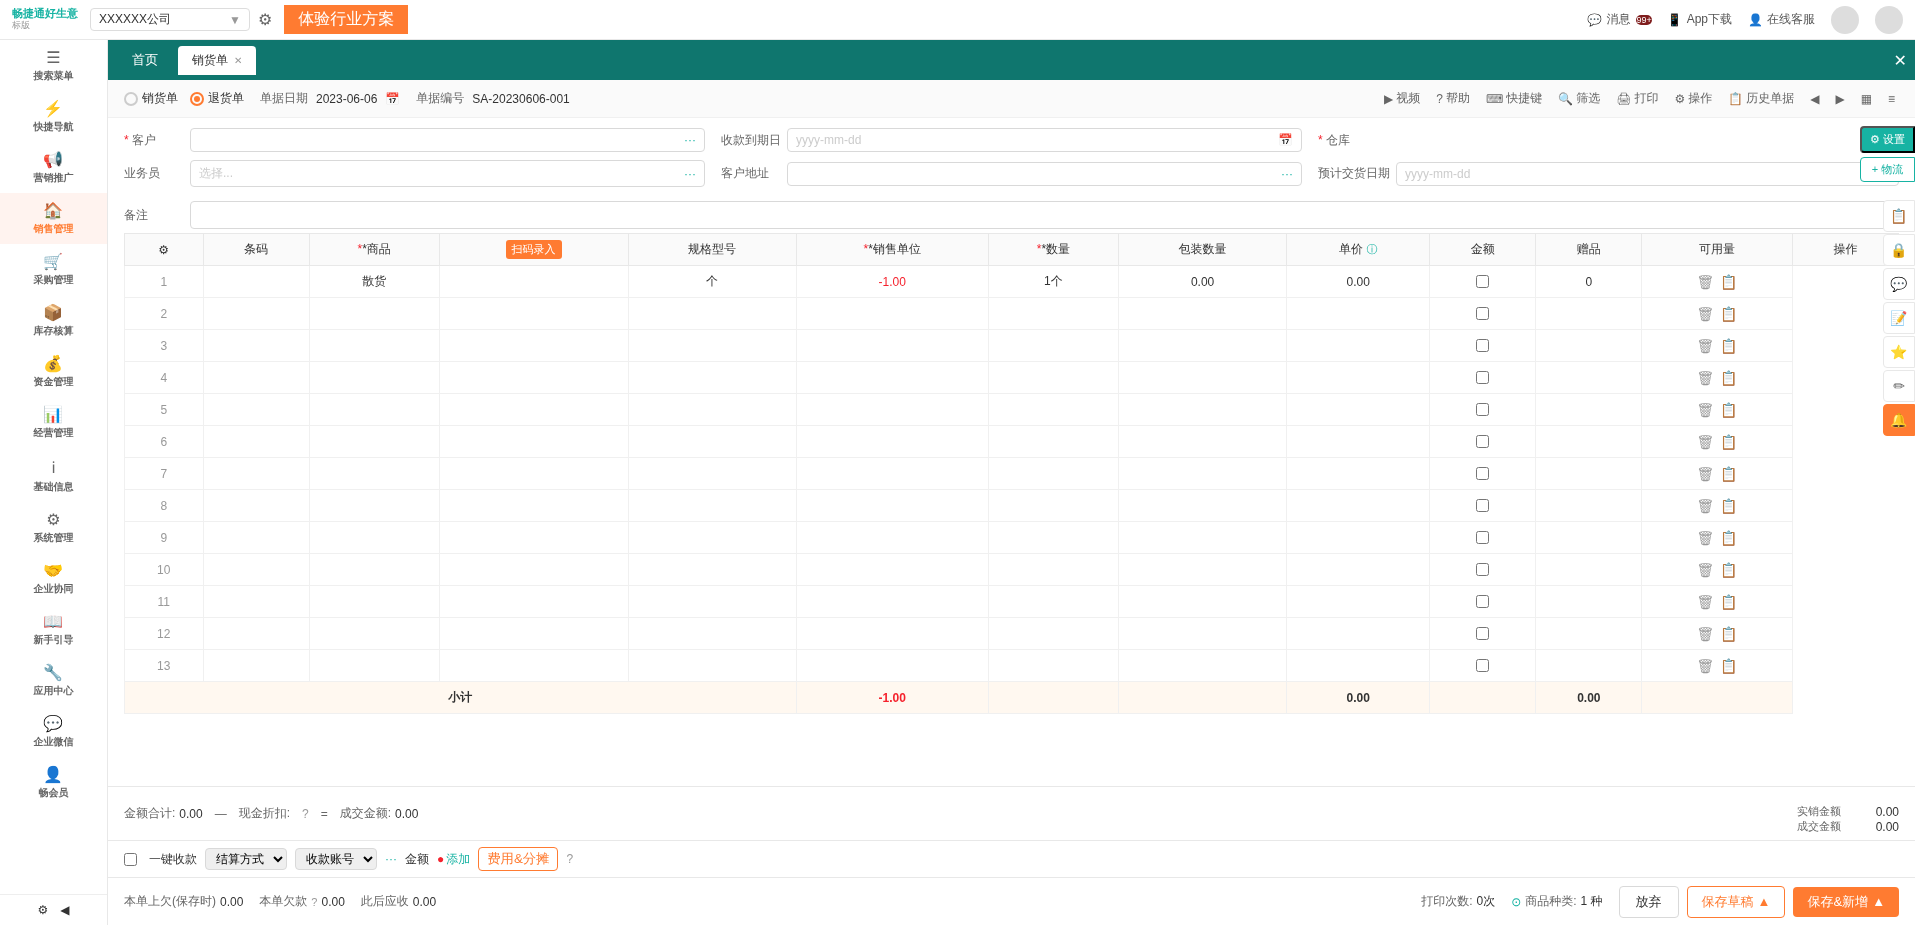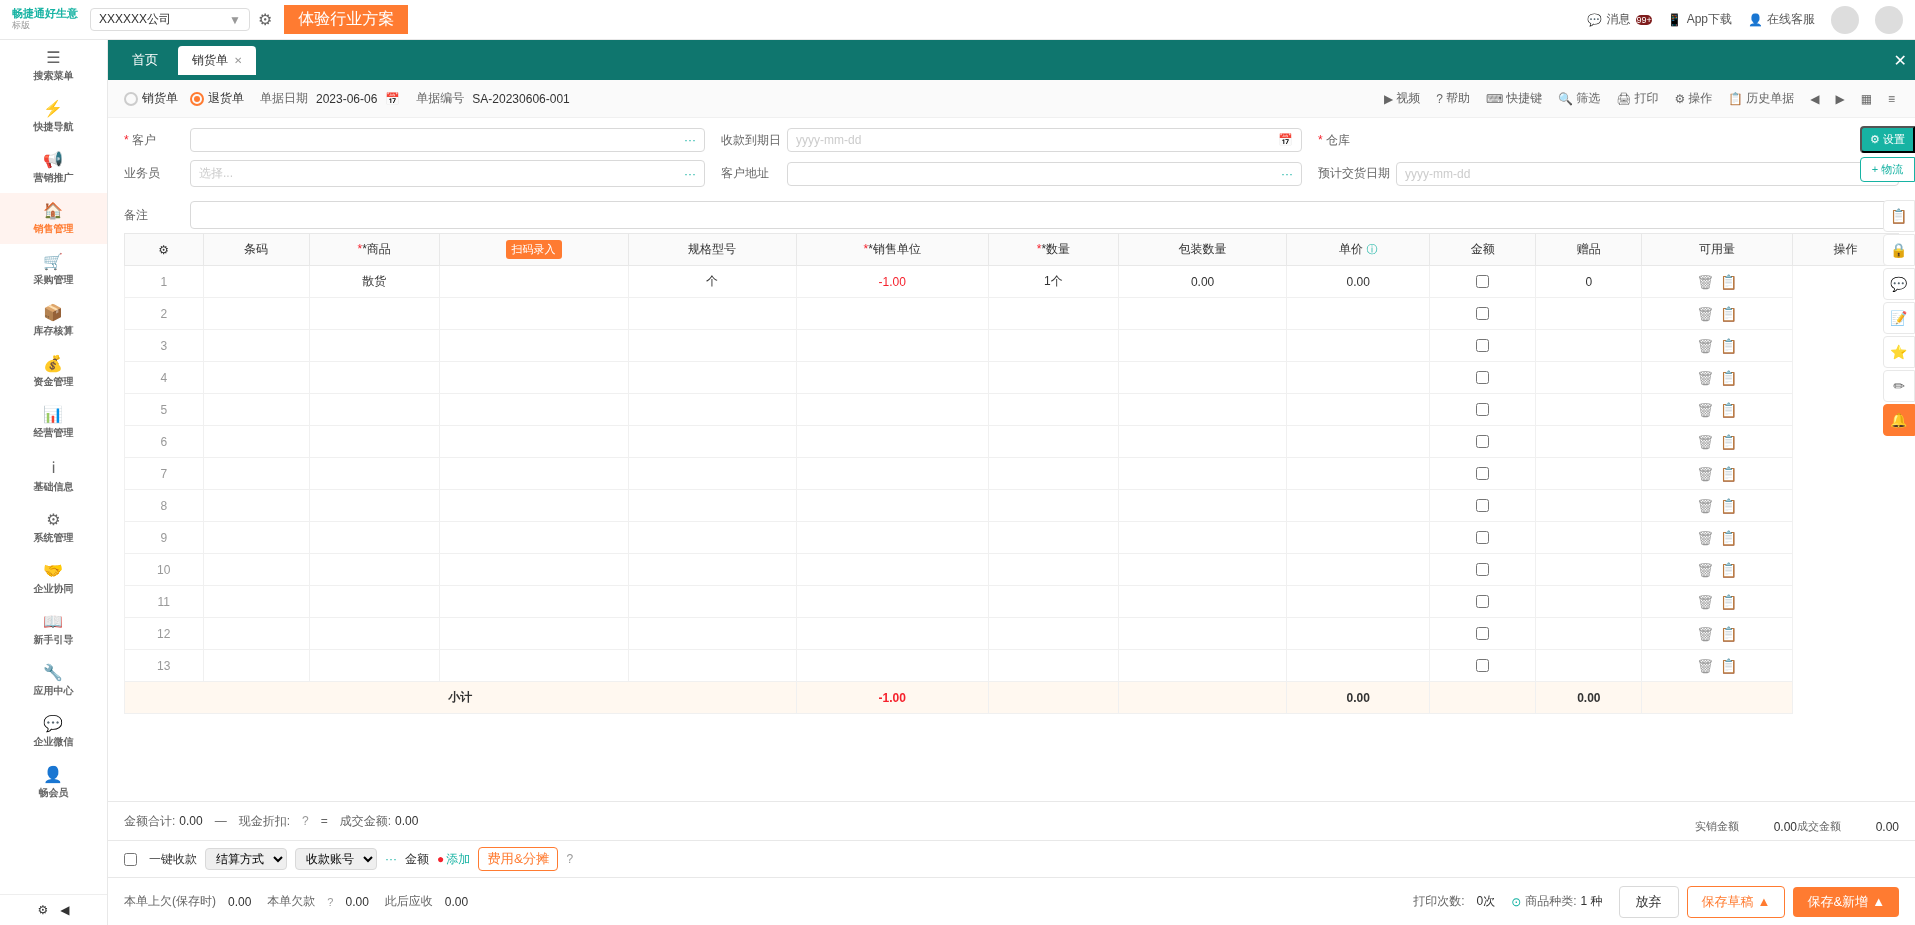--- a/index.html
+++ b/index.html
@@ -91,29 +91,29 @@
     
     .payment-row { border-top: 1px solid #e8e8e8; padding: 6px 16px; display: flex; align-items: center; gap: 8px; flex-shrink: 0; background: #fff; }
     .one-click-btn { display: flex; align-items: center; gap: 12px; }
     .one-click-cb { cursor: pointer; }
     .payment-select { border: 1px solid #d9d9d9; border-radius: 4px; padding: 2px 6px; font-size: 12px; }
     .add-btn { color: #17b3a3; cursor: pointer; display: flex; align-items: center; gap: 2px; }
     .expense-btn { border: 1px solid #ff7b31; color: #ff7b31; border-radius: 4px; padding: 2px 8px; cursor: pointer; background: #fff; }
     .question-icon { color: #999; cursor: pointer; }
 
     
-    .right-summary { margin-left: auto; display: flex; flex-direction: row; align-items: flex-end; margin-top: 11px; }
+    .right-summary { margin-left: auto; display: flex; flex-direction: column; align-items: flex-end; margin-top: 11px; }
     .summary-row { display: flex; gap: 8px; align-items: center; }
     .summary-label { color: #666; font-size: 11px; }
     .summary-value { color: #333; font-size: 12px; min-width: 50px; text-align: right; }
 
     
     .bottom-bar { height: 48px; background: #fff; border-top: 1px solid #e8e8e8; display: flex; align-items: center; padding: 0 16px; gap: 16px; flex-shrink: 0; }
     .bottom-info { display: flex; gap: 16px; align-items: center; }
-    .bottom-item { display: flex; align-items: center; gap: 12px; color: #666; font-size: 12px; }
+    .bottom-item { display: flex; align-items: center; gap: 4px; color: #666; font-size: 12px; }
     .bottom-item .val { color: #333; }
     .bottom-actions { margin-left: auto; display: flex; gap: 8px; align-items: center; }
     .discard-btn { border: 1px solid #d9d9d9; background: #fff; color: #333; border-radius: 4px; padding: 6px 16px; cursor: pointer; font-size: 13px; }
     .draft-btn { border: 1px solid #ff7b31; background: #fff; color: #ff7b31; border-radius: 4px; padding: 6px 14px; cursor: pointer; font-size: 13px; display: flex; align-items: center; gap: 4px; }
     .save-new-btn { background: #ff7b31; color: #fff; border: none; border-radius: 4px; padding: 6px 14px; cursor: pointer; font-size: 13px; display: flex; align-items: center; gap: 4px; }
     .print-count { color: #17b3a3; }
     .product-type { display: flex; align-items: center; gap: 4px; }
 
     
     .right-float { position: fixed; right: 0; top: 200px; display: flex; flex-direction: column; gap: 2px; z-index: 100; }

